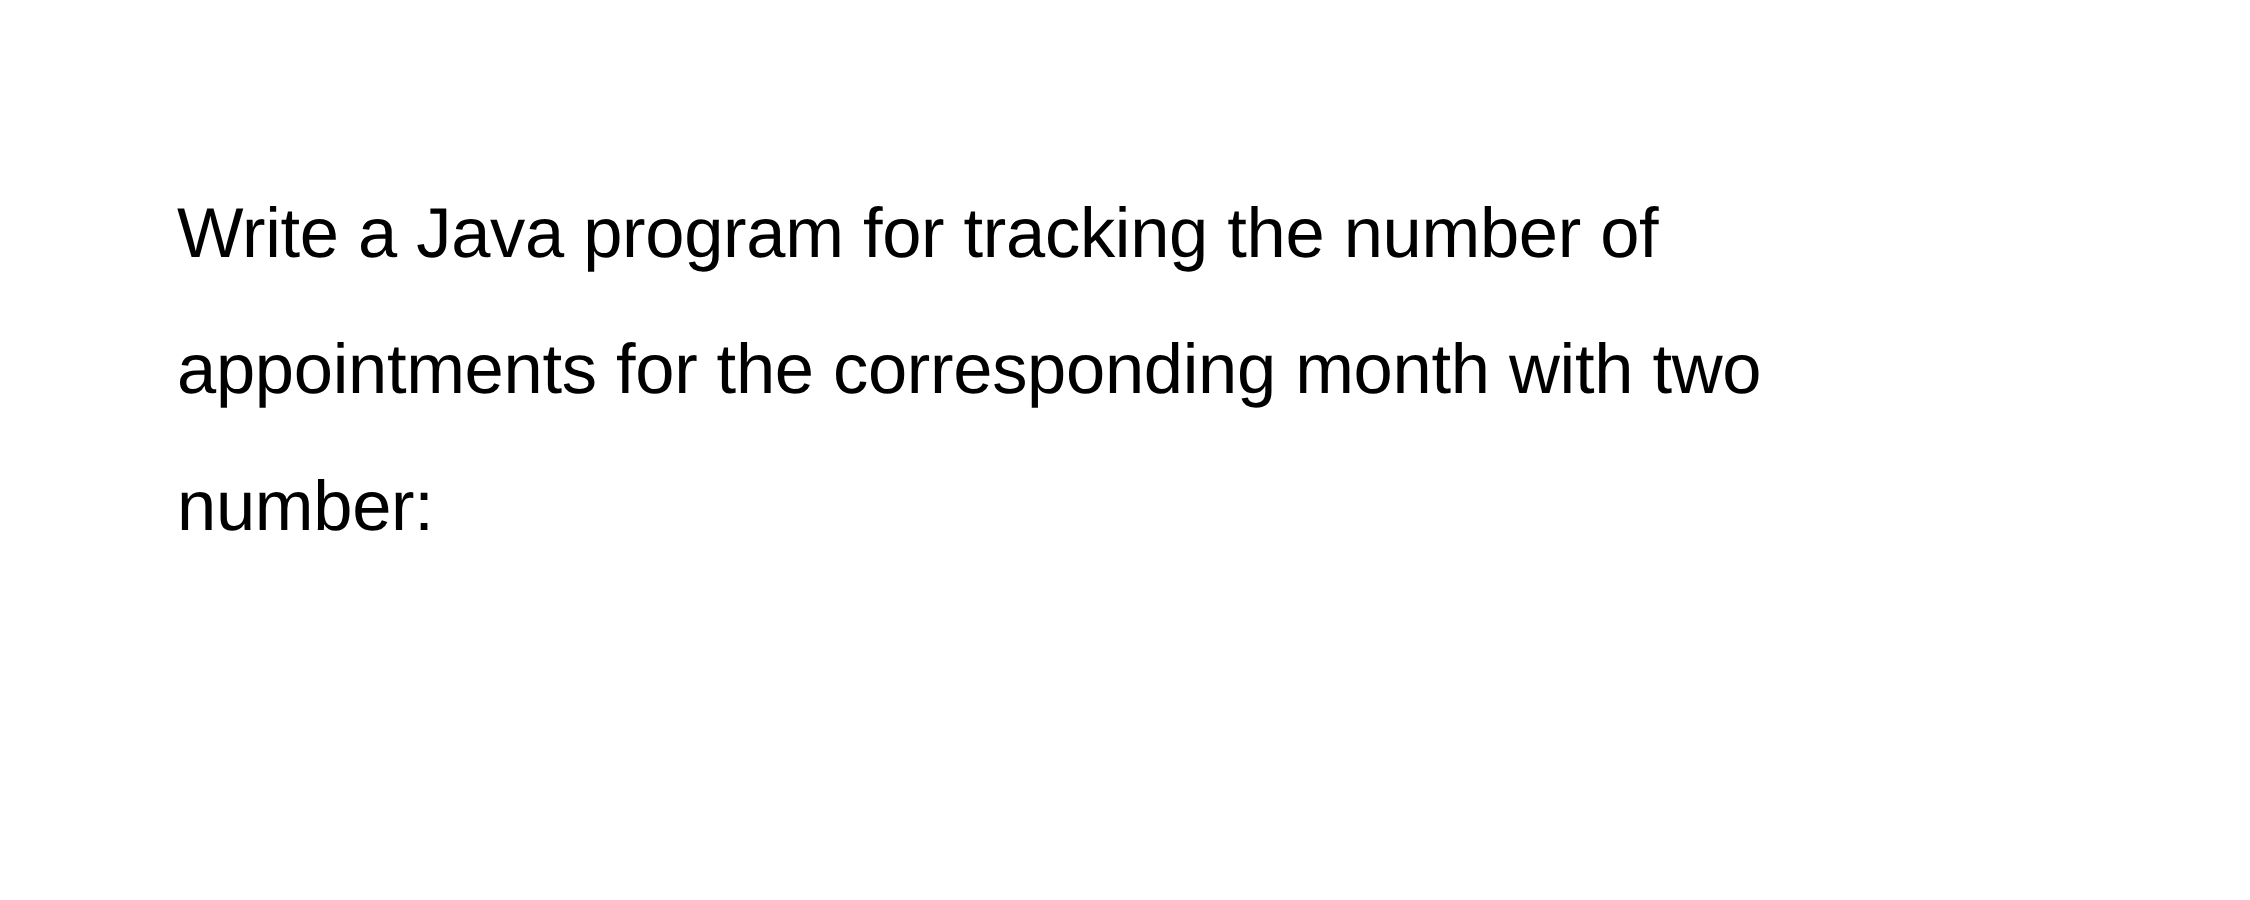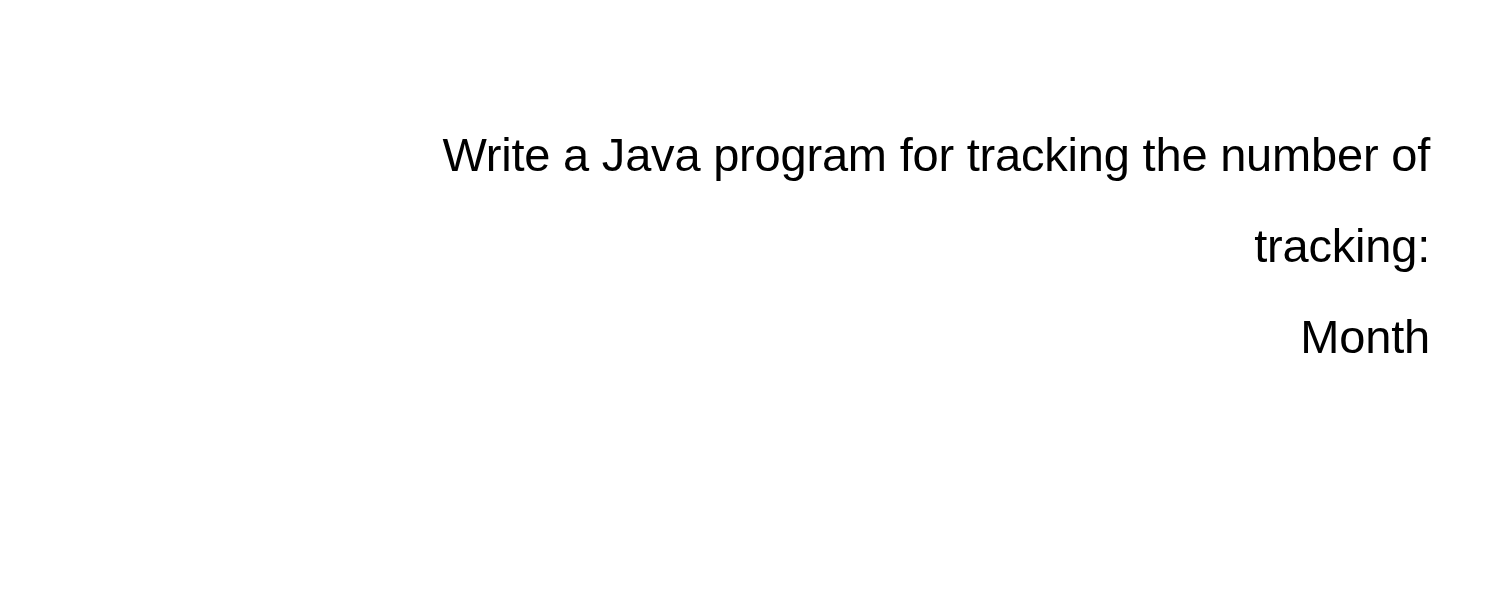--- a/index.html
+++ b/index.html
@@ -1,19 +1,18 @@
 <!DOCTYPE html>
 <html><head>
   <meta charset="utf-8">
   <style>
     * {
       margin: 12px;
       padding: 0;
       box-sizing: border-box;
-      text-align: right;
     }
     body {
       width: 1500px;
       height: 600px;
       background: #ffffff;
       font-family: -apple-system, BlinkMacSystemFont, "Segoe UI", Helvetica, Arial, sans-serif;
       padding: 80px 70px 70px 70px;
       color: #000000;
     }
     .content {
@@ -24,15 +23,15 @@
     }
     .line {
       display: block;
     }
   </style>
 </head>
 <body>
 
 <div class="content">
   <span class="line">Write a Java program for tracking the number of</span>
-  <span class="line">tracking:</span>
-  <span class="line">Month</span>
+  <span class="line">appointments for the corresponding month with two</span>
+  <span class="line">number:</span>
 </div>
 
 </body></html>

